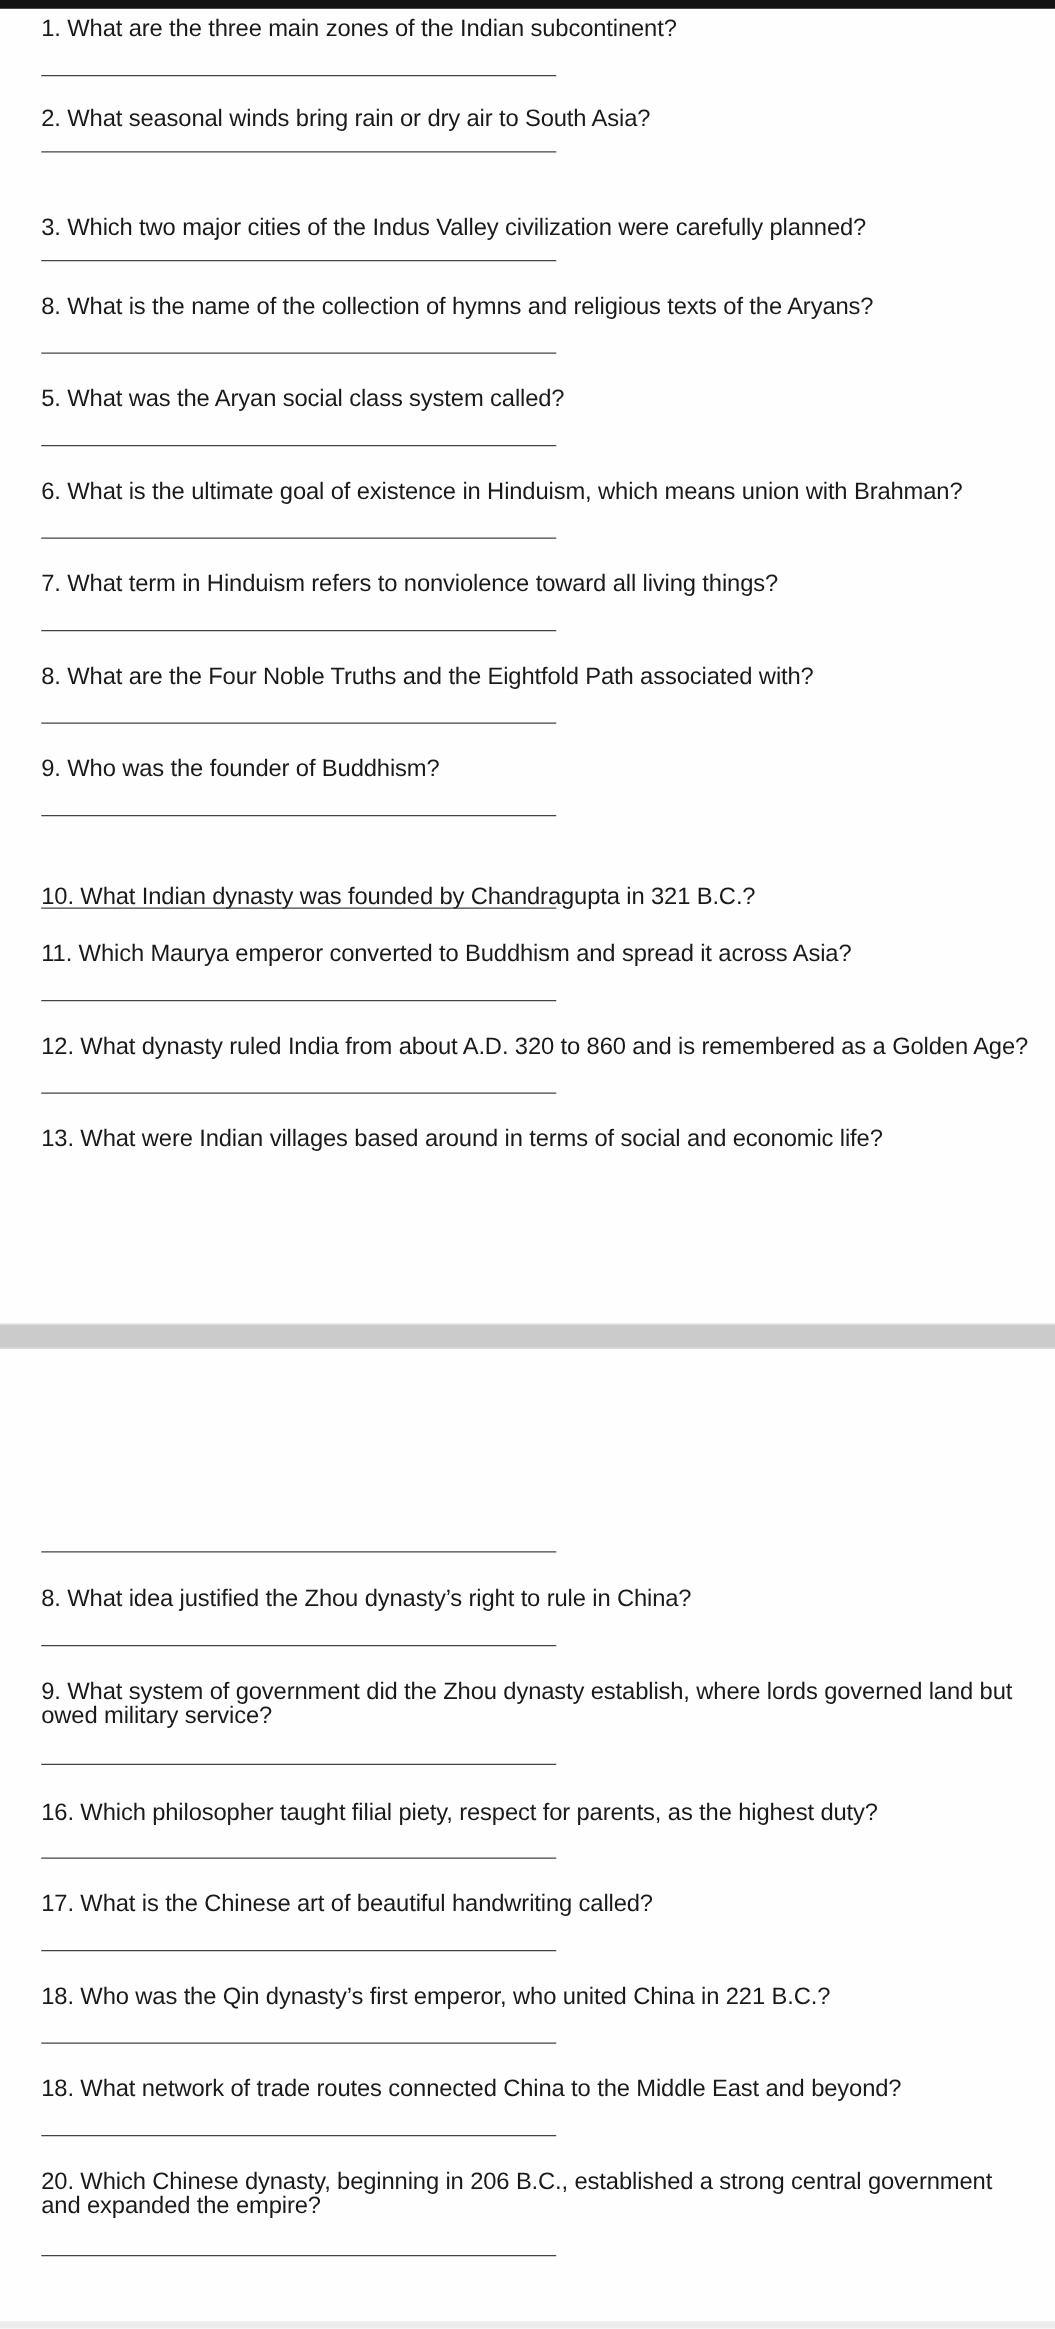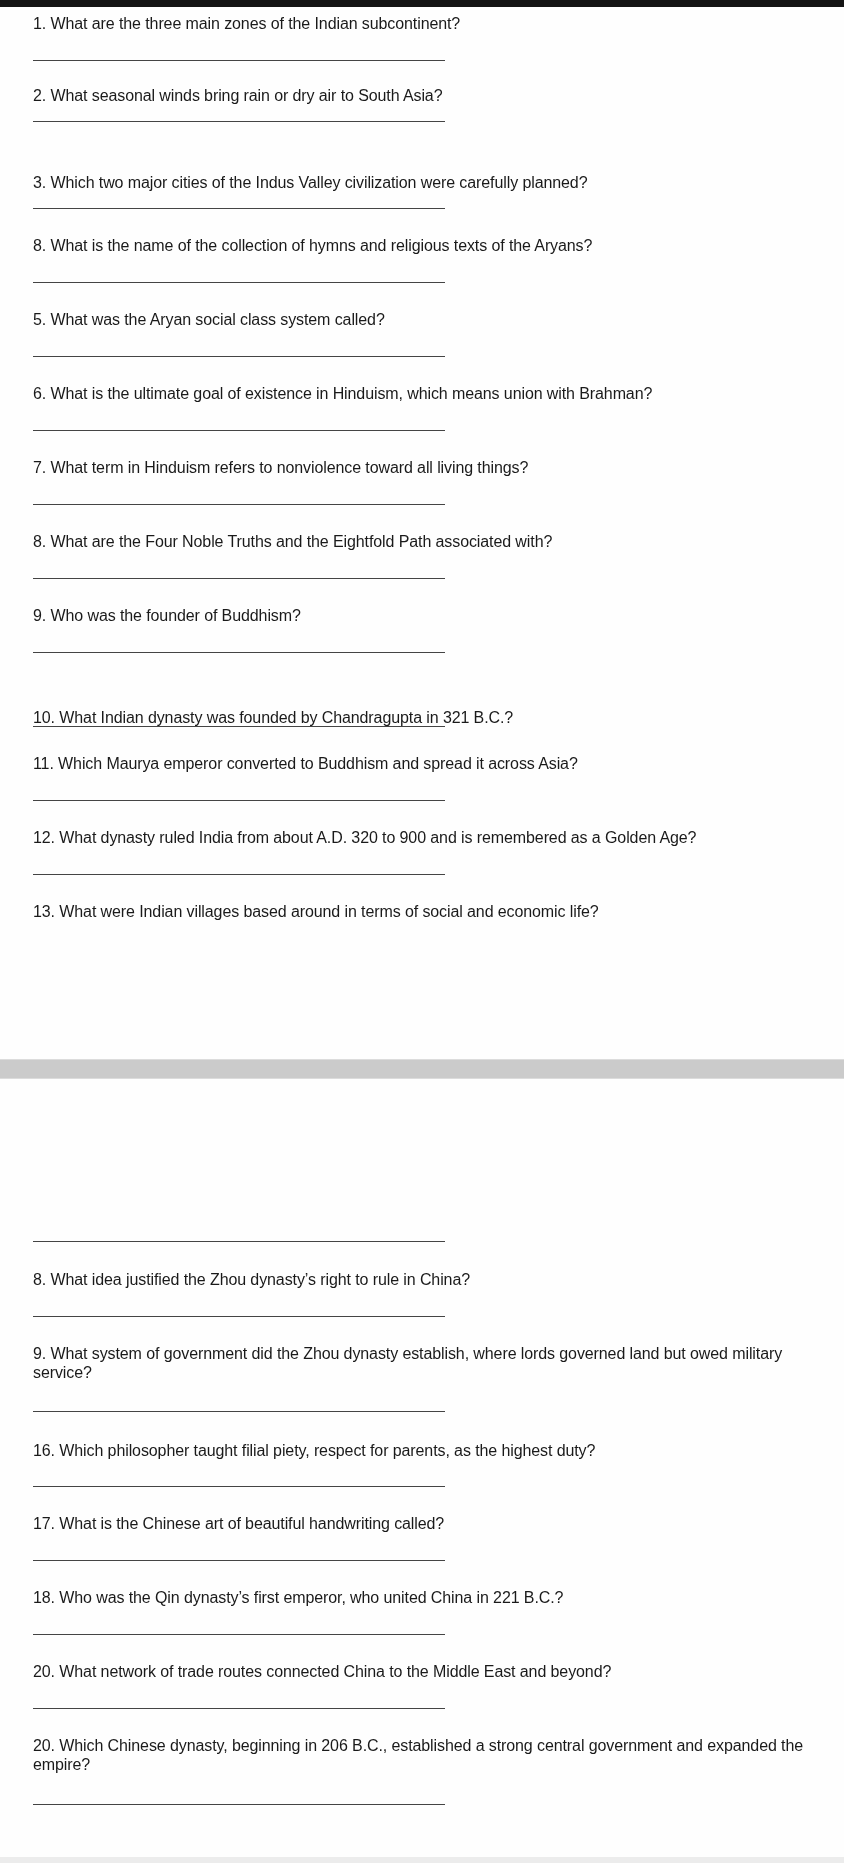--- a/index.html
+++ b/index.html
@@ -5,21 +5,21 @@
   html, body { margin: 0; padding: 0; }
   body {
     width: 844px; height: 1863px; position: relative; overflow: hidden;
     background: #fefefe;
     font-family: "Liberation Sans", sans-serif;
     color: #1a1a1a;
   }
   .topbar { position: absolute; left: 0; top: 0; width: 844px; height: 7px; background: #141414; }
   .page-break { position: absolute; left: 0; top: 1059px; width: 844px; height: 18px; background: #cbcbcb; border-top: 1px solid #dcdcdc; border-bottom: 1px solid #dcdcdc; }
   .bottom-edge { position: absolute; left: 0; top: 1857px; width: 844px; height: 6px; background: #ececec; }
-  .q { position: absolute; left: 33px; width: 790px; font-size: 16px; line-height: 19px; letter-spacing: -0.1px; }
+  .q { position: absolute; left: 33px; width: 790px; font-size: 19px; line-height: 19px; letter-spacing: -0.1px; }
   .line { position: absolute; left: 33px; width: 412px; height: 0; border-top: 1px solid #444; }
 </style>
 </head>
 <body>
 
 <div class="topbar"></div>
 
 <div class="q" style="top:14px">1. What are the three main zones of the Indian subcontinent?</div>
 <div class="line" style="top:60px"></div>
 
@@ -46,21 +46,21 @@
 
 <div class="q" style="top:606px">9. Who was the founder of Buddhism?</div>
 <div class="line" style="top:652px"></div>
 
 <div class="q" style="top:708px">10. What Indian dynasty was founded by Chandragupta in 321 B.C.?</div>
 <div class="line" style="top:726px"></div>
 
 <div class="q" style="top:754px">11. Which Maurya emperor converted to Buddhism and spread it across Asia?</div>
 <div class="line" style="top:800px"></div>
 
-<div class="q" style="top:828px">12. What dynasty ruled India from about A.D. 320 to 900 and is remembered as a Golden Age?</div>
+<div class="q" style="top:828px">12. What dynasty ruled India from about A.D. 320 to 860 and is remembered as a Golden Age?</div>
 <div class="line" style="top:874px"></div>
 
 <div class="q" style="top:902px">13. What were Indian villages based around in terms of social and economic life?</div>
 
 <div class="page-break"></div>
 
 <div class="line" style="top:1241px"></div>
 
 <div class="q" style="top:1270px">8. What idea justified the Zhou dynasty’s right to rule in China?</div>
 <div class="line" style="top:1316px"></div>
@@ -70,19 +70,19 @@
 
 <div class="q" style="top:1441px">16. Which philosopher taught filial piety, respect for parents, as the highest duty?</div>
 <div class="line" style="top:1486px"></div>
 
 <div class="q" style="top:1514px">17. What is the Chinese art of beautiful handwriting called?</div>
 <div class="line" style="top:1560px"></div>
 
 <div class="q" style="top:1588px">18. Who was the Qin dynasty’s first emperor, who united China in 221 B.C.?</div>
 <div class="line" style="top:1634px"></div>
 
-<div class="q" style="top:1662px">20. What network of trade routes connected China to the Middle East and beyond?</div>
+<div class="q" style="top:1662px">18. What network of trade routes connected China to the Middle East and beyond?</div>
 <div class="line" style="top:1708px"></div>
 
 <div class="q" style="top:1736px">20. Which Chinese dynasty, beginning in 206 B.C., established a strong central government and expanded the empire?</div>
 <div class="line" style="top:1804px"></div>
 
 <div class="bottom-edge"></div>
 
 </body></html>

